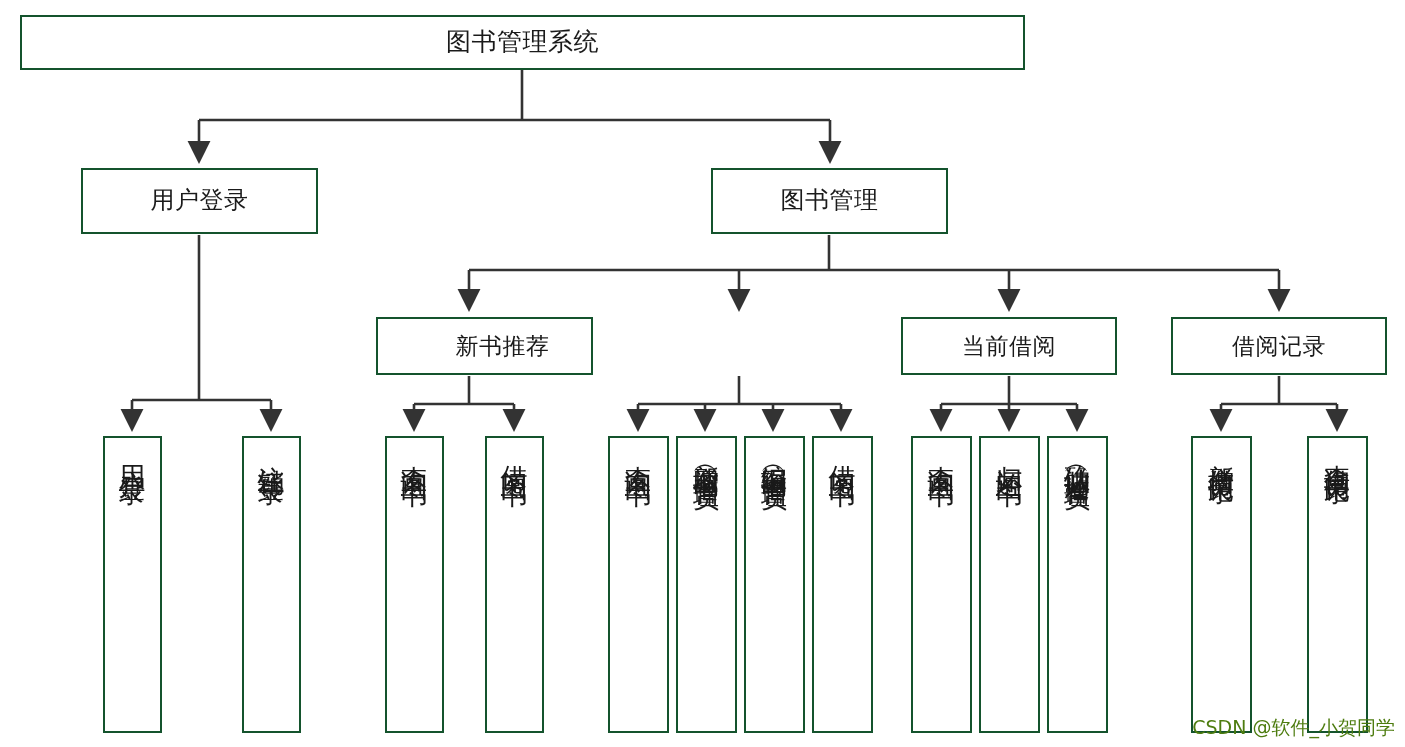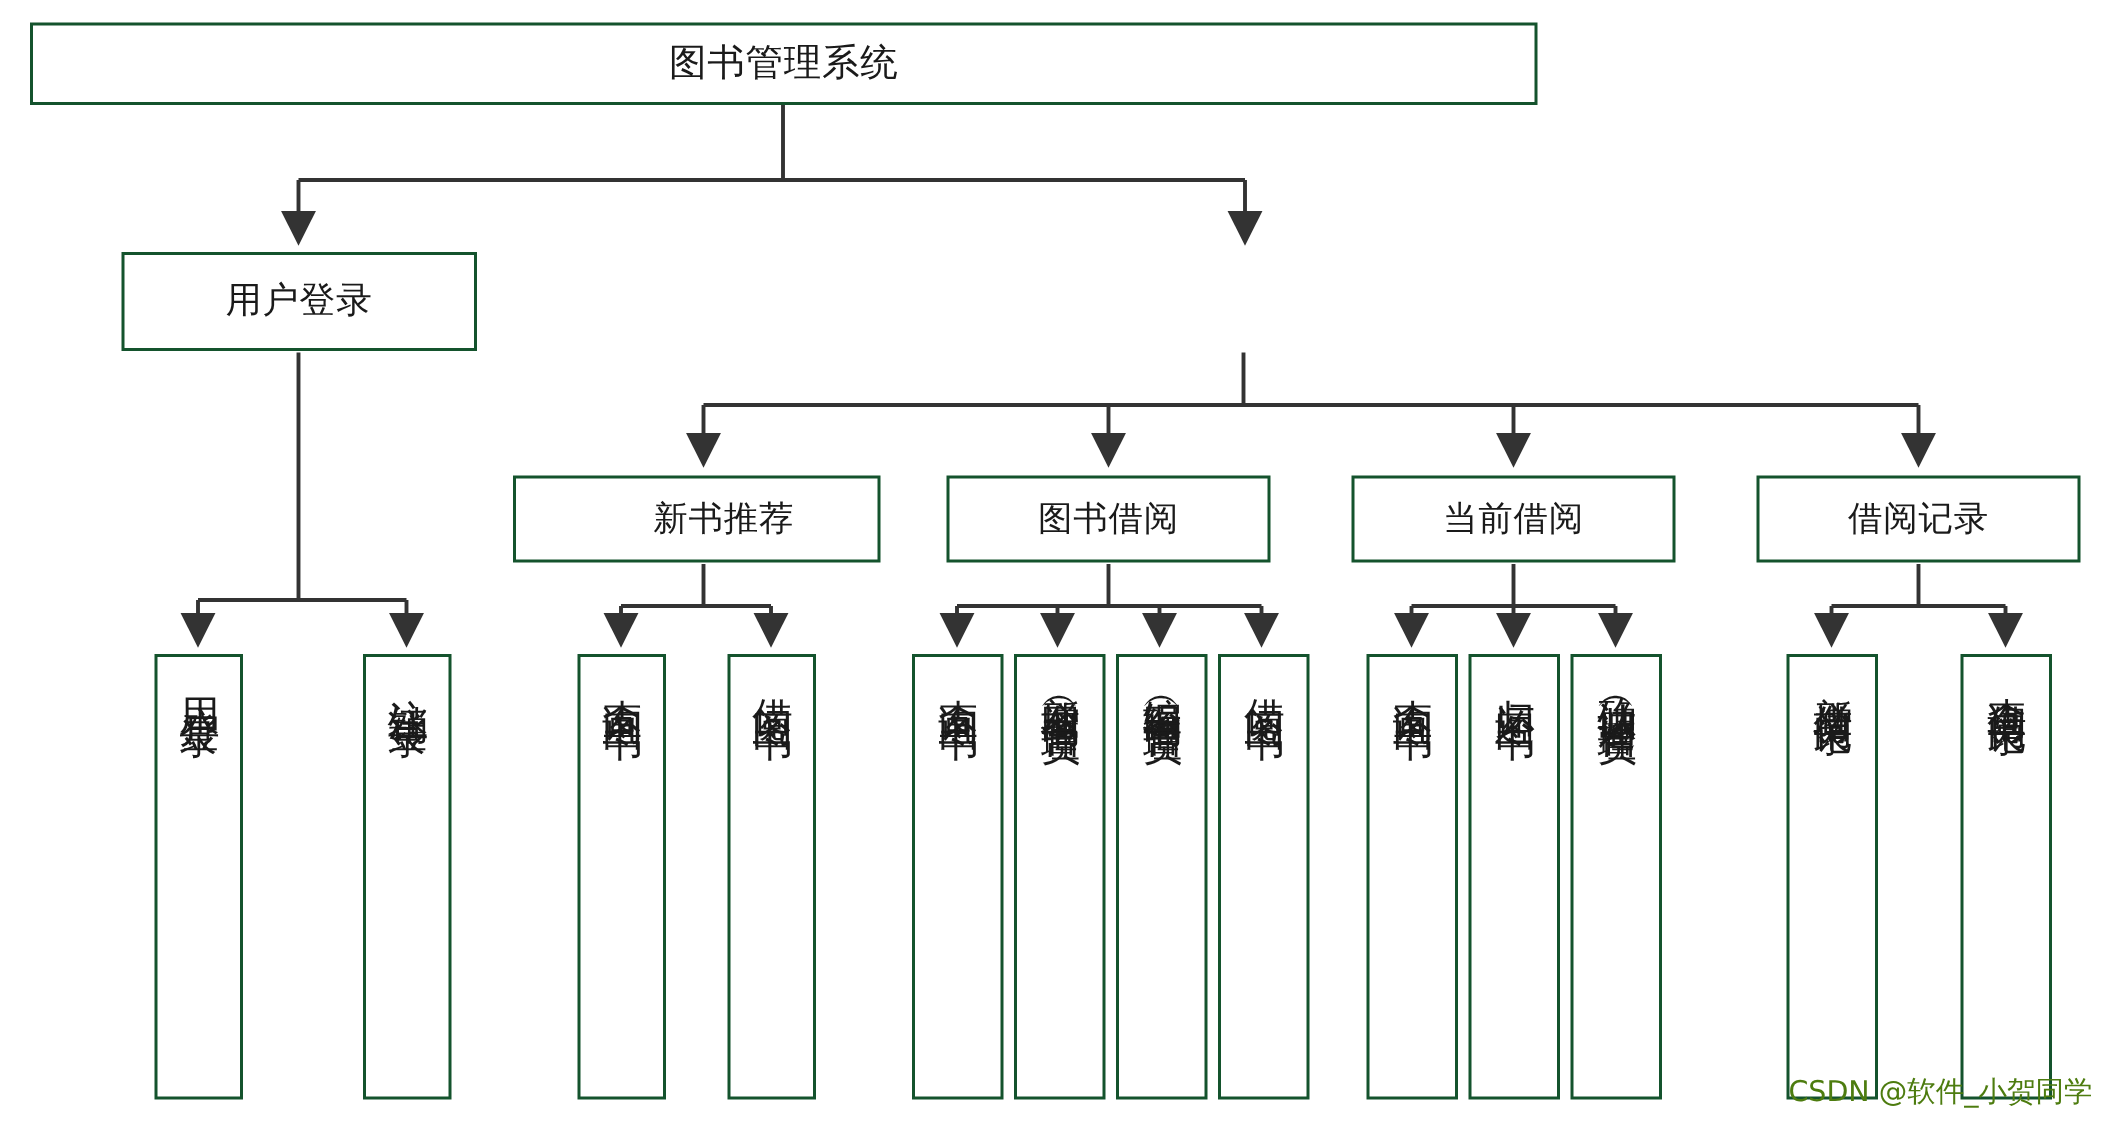--- a/index.html
+++ b/index.html
@@ -146,26 +146,26 @@
     </g>
   </svg>
 
   <div class="node-box tier-root" style="left:20px; top:15px; width:1005px; height:55px;">
     <span class="node-label">图书管理系统</span>
   </div>
 
   <div class="node-box tier-2" style="left:81px; top:168px; width:237px; height:66px;">
     <span class="node-label">用户登录</span>
   </div>
-
-  <div class="node-box tier-3" style="left:342px; top:317px; width:245px; height:58px;padding-left:36px;">
+  <div class="node-box tier-2" style="left:711px; top:168px; width:237px; height:66px;">
+    <span class="node-label">图书管理</span>
+  </div>
+
+  <div class="node-box tier-3" style="left:376px; top:317px; width:217px; height:58px;padding-left:36px;">
     <span class="node-label">新书推荐</span>
-  </div>
-  <div class="node-box tier-3" style="left:631px; top:317px; width:216px; height:58px;">
-    <span class="node-label">图书借阅</span>
   </div>
   <div class="node-box tier-3" style="left:901px; top:317px; width:216px; height:58px;">
     <span class="node-label">当前借阅</span>
   </div>
   <div class="node-box tier-3" style="left:1171px; top:317px; width:216px; height:58px;">
     <span class="node-label">借阅记录</span>
   </div>
 
   <div class="node-box tier-leaf" style="left:103px; top:436px; width:59px; height:297px;">
     <span class="node-label">用户登录</span>

